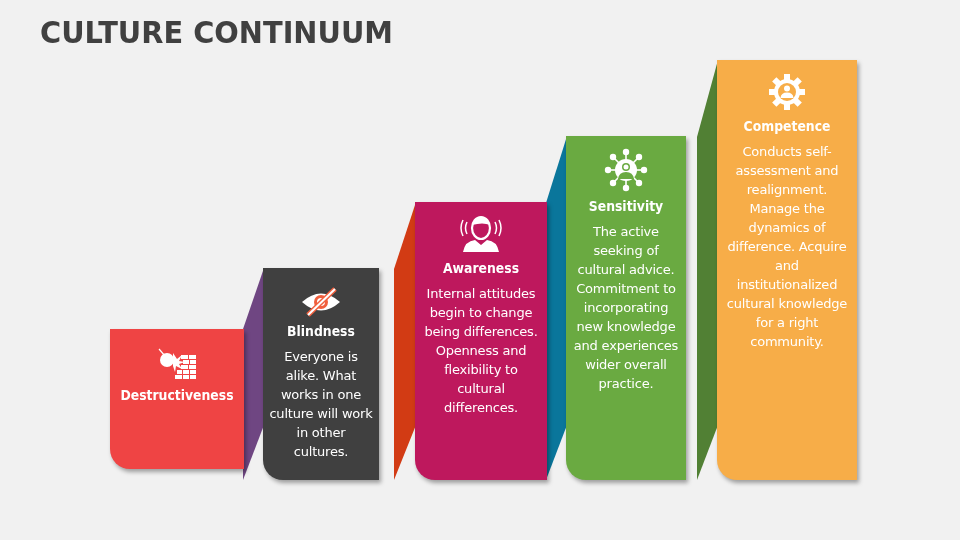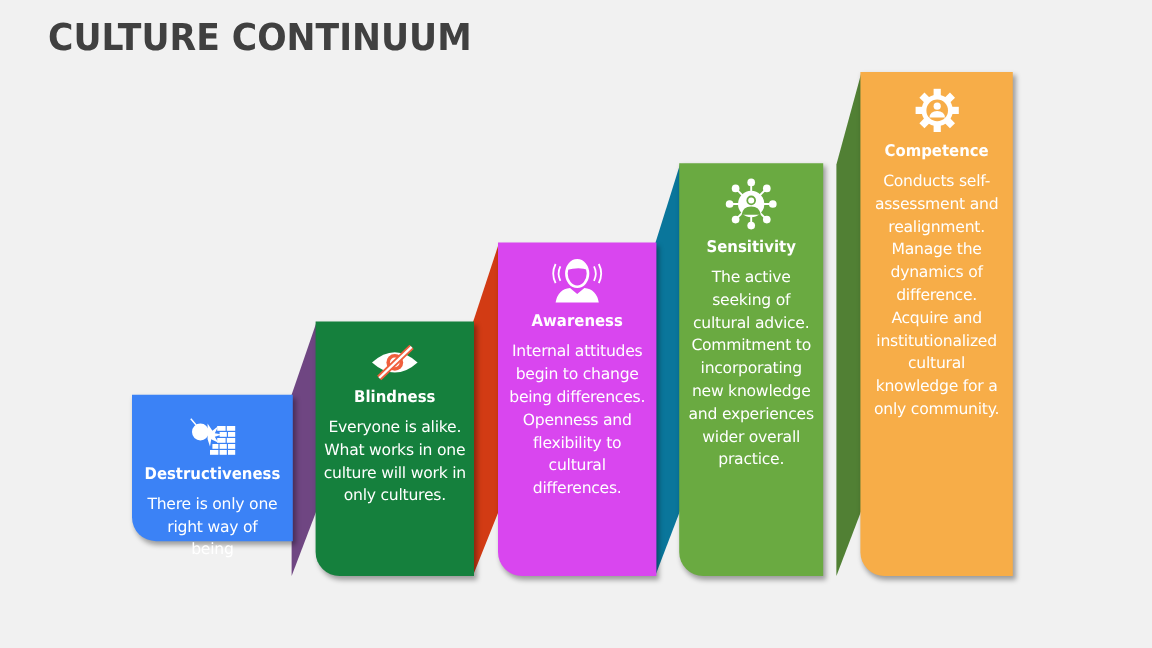--- a/index.html
+++ b/index.html
@@ -50,55 +50,54 @@
 
 <div class="stage">
 
   <svg class="folds" width="960" height="540" viewBox="0 0 960 540">
     <polygon points="243,329 264,268 264,425 243,480" fill="#6f4682"></polygon>
     <polygon points="394,269 416,202 416,425 394,480" fill="#d23b14"></polygon>
     <polygon points="546,203 567,136 567,425 546,480" fill="#0a769b"></polygon>
     <polygon points="697,137 718,60 718,425 697,480" fill="#518034"></polygon>
   </svg>
 
-  <div class="card" style="left:110px; top:329px; width:134px; height:122px; background:#3b82f6;">
+  <div class="card" style="left:110px; top:329px; width:134px; height:140px; background:#ef4444;">
     <svg class="icon" width="44" height="34" viewBox="0 0 44 34" style="margin-top:18px;">
       <line x1="4" y1="2" x2="10" y2="9" stroke="#fff" stroke-width="1.2"></line>
       <circle cx="12" cy="13" r="7" fill="#fff"></circle>
       <polygon points="18,6 22,12 27,8 24,14 30,15 24,17 27,22 21,19 20,25 18,19" fill="#fff"></polygon>
       <rect x="26" y="8" width="7" height="4" fill="#fff"></rect>
       <rect x="34" y="8" width="7" height="4" fill="#fff"></rect>
       <rect x="28" y="13" width="6" height="4" fill="#fff"></rect>
       <rect x="35" y="13" width="6" height="4" fill="#fff"></rect>
       <rect x="26" y="18" width="7" height="4" fill="#fff"></rect>
       <rect x="34" y="18" width="7" height="4" fill="#fff"></rect>
       <rect x="22" y="23" width="5" height="4" fill="#fff"></rect>
       <rect x="28" y="23" width="6" height="4" fill="#fff"></rect>
       <rect x="35" y="23" width="6" height="4" fill="#fff"></rect>
       <rect x="20" y="28" width="7" height="4" fill="#fff"></rect>
       <rect x="28" y="28" width="6" height="4" fill="#fff"></rect>
       <rect x="35" y="28" width="6" height="4" fill="#fff"></rect>
     </svg>
     <div class="heading">Destructiveness</div>
-    <div class="desc" style="padding:0 10px;">There is only one right way of being</div>
   </div>
 
-  <div class="card" style="left:263px; top:268px; width:132px; height:212px; background:#15803d;">
+  <div class="card" style="left:263px; top:268px; width:116px; height:212px; background:#404040;">
     <svg class="icon" width="44" height="30" viewBox="0 0 44 30" style="margin-top:19px;">
       <path d="M3,15 Q22,-2 41,15 Q22,32 3,15 Z" fill="#fff"></path>
       <circle cx="22" cy="15" r="7" fill="#f05f3d"></circle>
       <circle cx="22" cy="15" r="4" fill="#fff"></circle>
       <line x1="9" y1="28" x2="36" y2="2" stroke="#f05f3d" stroke-width="5"></line>
       <line x1="9" y1="28" x2="36" y2="2" stroke="#fff" stroke-width="2"></line>
     </svg>
     <div class="heading">Blindness</div>
-    <div class="desc">Everyone is alike. What works in one culture will work in only cultures.</div>
+    <div class="desc">Everyone is alike. What works in one culture will work in other cultures.</div>
   </div>
 
-  <div class="card" style="left:415px; top:202px; width:132px; height:278px; background:#d946ef;">
+  <div class="card" style="left:415px; top:202px; width:132px; height:278px; background:#be185d;">
     <svg class="icon" width="44" height="40" viewBox="0 0 44 40" style="margin-top:12px;">
       <ellipse cx="22" cy="14" rx="9" ry="11" fill="none" stroke="#fff" stroke-width="2.2"></ellipse>
       <path d="M13,11 Q16,3 22,3 Q28,3 31,11 Q24,8 13,11 Z" fill="#fff"></path>
       <path d="M4,38 Q6,27 16,26 L22,31 L28,26 Q38,27 40,38 Z" fill="#fff"></path>
       <path d="M8,8 Q5,14 8,20" fill="none" stroke="#fff" stroke-width="1.5"></path>
       <path d="M4,6 Q0,14 4,22" fill="none" stroke="#fff" stroke-width="1.5"></path>
       <path d="M36,8 Q39,14 36,20" fill="none" stroke="#fff" stroke-width="1.5"></path>
       <path d="M40,6 Q44,14 40,22" fill="none" stroke="#fff" stroke-width="1.5"></path>
     </svg>
     <div class="heading">Awareness</div>
@@ -129,34 +128,34 @@
         <circle cx="22" cy="22" r="11"></circle>
       </g>
       <circle cx="22" cy="19" r="4" fill="#6aaa41"></circle>
       <path d="M14,31 Q15,24 22,24 Q29,24 30,31 Z" fill="#6aaa41"></path>
       <circle cx="22" cy="19" r="2.5" fill="#fff"></circle>
     </svg>
     <div class="heading">Sensitivity</div>
     <div class="desc">The active seeking of cultural advice. Commitment to incorporating new knowledge and experiences wider overall practice.</div>
   </div>
 
-  <div class="card" style="left:717px; top:60px; width:127px; height:420px; background:#f7ad48;">
+  <div class="card" style="left:717px; top:60px; width:140px; height:420px; background:#f7ad48;">
     <svg class="icon" width="40" height="40" viewBox="0 0 40 40" style="margin-top:12px;">
       <g fill="#fff">
         <circle cx="20" cy="20" r="13"></circle>
         <rect x="17" y="2" width="6" height="7"></rect>
         <rect x="17" y="31" width="6" height="7"></rect>
         <rect x="2" y="17" width="7" height="6"></rect>
         <rect x="31" y="17" width="7" height="6"></rect>
         <rect x="17" y="2" width="6" height="7" transform="rotate(45 20 20)"></rect>
         <rect x="17" y="2" width="6" height="7" transform="rotate(135 20 20)"></rect>
         <rect x="17" y="2" width="6" height="7" transform="rotate(225 20 20)"></rect>
         <rect x="17" y="2" width="6" height="7" transform="rotate(315 20 20)"></rect>
       </g>
       <circle cx="20" cy="20" r="9" fill="#f7ad48"></circle>
       <circle cx="20" cy="16.5" r="3" fill="#fff"></circle>
       <path d="M13.5,26 Q14,20.5 20,20.5 Q26,20.5 26.5,26 Z" fill="#fff"></path>
     </svg>
     <div class="heading">Competence</div>
-    <div class="desc">Conducts self-assessment and realignment. Manage the dynamics of difference. Acquire and institutionalized cultural knowledge for a only community.</div>
+    <div class="desc">Conducts self-assessment and realignment. Manage the dynamics of difference. Acquire and institutionalized cultural knowledge for a right community.</div>
   </div>
 
 </div>
 
 </body></html>

